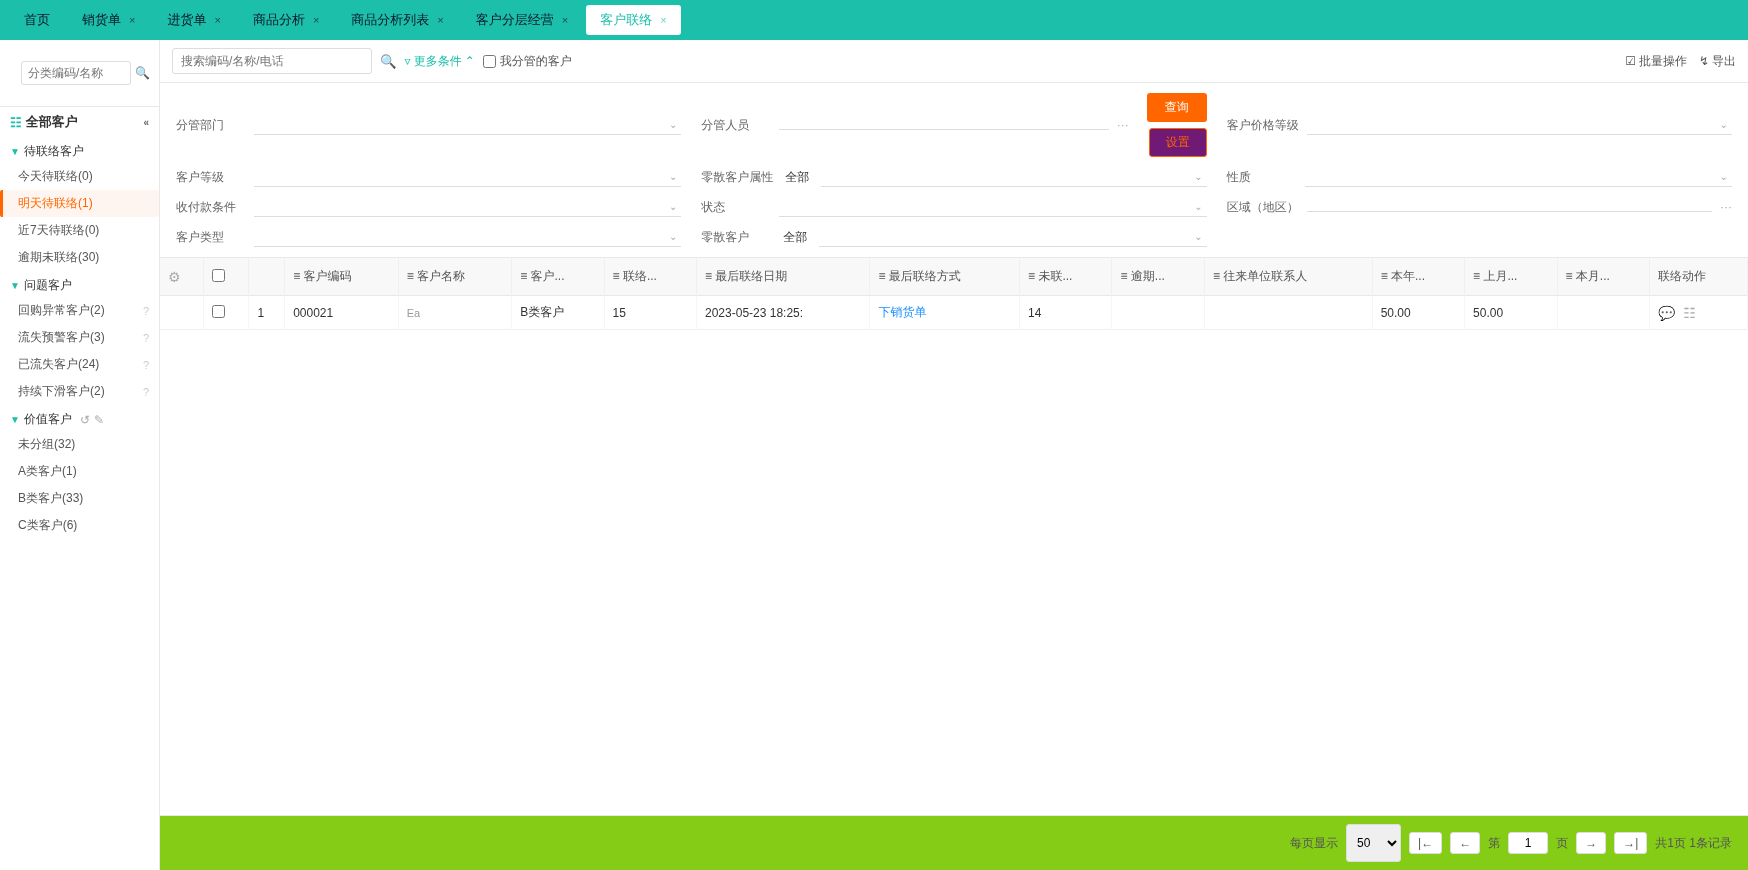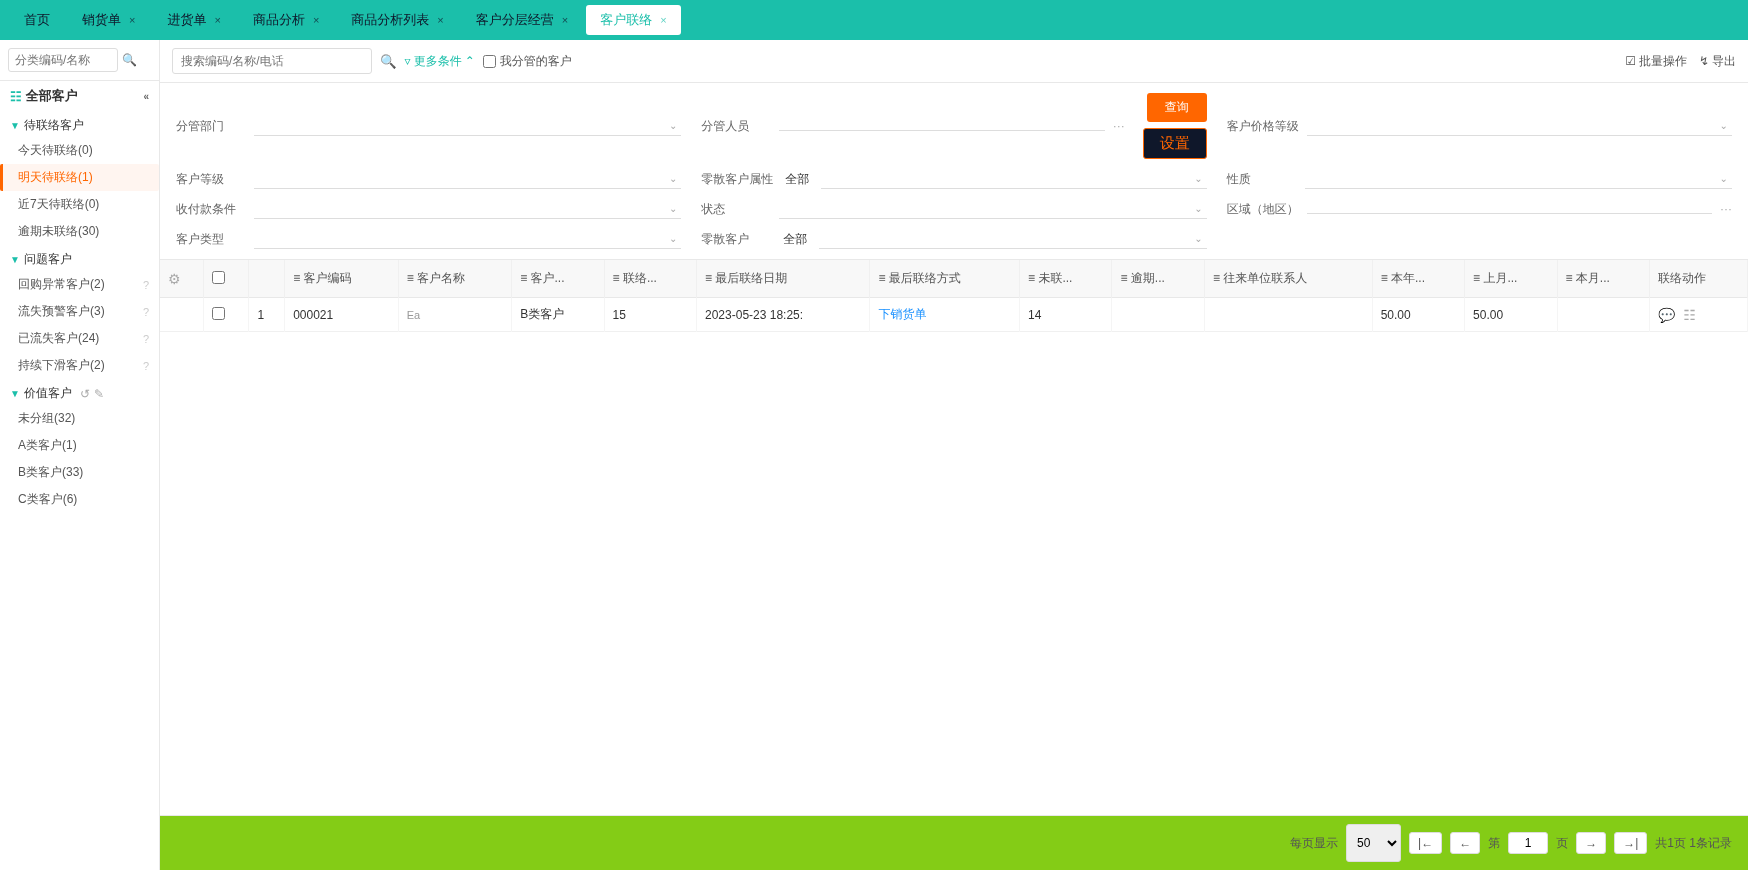--- a/index.html
+++ b/index.html
@@ -9,21 +9,21 @@
     .top-nav { background: #1bbfaa; height: 40px; display: flex; align-items: center; padding: 0 10px; gap: 4px; }
     .nav-item { color: #0f172a; padding: 6px 14px; cursor: pointer; font-size: 13px; display: flex; align-items: center; gap: 4px; border-radius: 3px; }
     .nav-item.active { background: #fff; color: #1bbfaa; }
     .nav-close { font-size: 11px; margin-left: 4px; opacity: 0.7; }
 
     
     .layout { display: flex; height: calc(870px - 40px); }
 
     
     .sidebar { width: 160px; background: #fff; border-right: 1px solid #e8e8e8; overflow-y: auto; flex-shrink: 0; }
-    .sidebar-search { padding: 8px; display: flex; align-items: center; border-bottom: 1px solid #e8e8e8; gap: 4px; }
+    .sidebar-search { padding: 21px; display: flex; align-items: center; border-bottom: 1px solid #e8e8e8; gap: 4px; }
     .sidebar-search input { border: 1px solid #ddd; border-radius: 3px; padding: 4px 6px; width: 110px; font-size: 12px; }
     .sidebar-all { display: flex; align-items: center; gap: 4px; padding: 6px 10px; font-weight: bold; font-size: 13px; cursor: pointer; }
     .sidebar-all .collapse-icon { color: #666; font-size: 10px; }
     .sidebar-group-title { color: #333; font-size: 12px; padding: 6px 10px 3px; display: flex; align-items: center; gap: 4px; }
     .sidebar-group-title .triangle { color: #1bbfaa; font-size: 10px; }
     .sidebar-item { padding: 5px 10px 5px 18px; color: #555; cursor: pointer; border-radius: 2px; font-size: 12px; display: flex; align-items: center; justify-content: space-between; }
     .sidebar-item.active { background: #fff5f0; color: #ff6600; border-left: 3px solid #ff6600; padding-left: 15px; }
     .sidebar-item .help-icon { color: #ccc; font-size: 11px; }
 
     
@@ -41,21 +41,21 @@
 
     
     .filter-panel { background: #fff; border-bottom: 1px solid #e8e8e8; padding: 10px 16px; display: grid; grid-template-columns: 1fr 1fr 1fr; gap: 10px 20px; }
     .filter-row { display: flex; align-items: center; gap: 8px; }
     .filter-label { color: #666; font-size: 12px; white-space: nowrap; min-width: 70px; }
     .filter-input { border: none; border-bottom: 1px solid #ddd; padding: 4px 6px; flex: 1; font-size: 12px; outline: none; }
     .filter-select-wrap { flex: 1; border-bottom: 1px solid #ddd; display: flex; align-items: center; justify-content: space-between; padding: 4px 4px; cursor: pointer; }
     .chevron { color: #aaa; font-size: 10px; }
     .filter-action { display: flex; flex-direction: column; gap: 6px; align-items: flex-end; }
     .btn-query { background: #ff6600; color: #fff; border: none; border-radius: 3px; padding: 6px 18px; cursor: pointer; font-size: 12px; }
-    .btn-set { background: #0f172a; color: #ff6600; border: 1px solid #ff6600; border-radius: 3px; padding: 5px 16px; cursor: pointer; font-size: 15px; }
+    .btn-set { background: #701a75; color: #ff6600; border: 1px solid #ff6600; border-radius: 3px; padding: 5px 16px; cursor: pointer; font-size: 12px; }
     .more-dots { color: #aaa; font-size: 12px; cursor: pointer; }
 
     
     .table-area { flex: 1; overflow: auto; background: #fff; margin: 0; }
     table { width: 100%; border-collapse: collapse; font-size: 12px; }
     thead tr { background: #f8f8f8; border-bottom: 1px solid #e8e8e8; }
     thead th { padding: 10px 8px; text-align: left; color: #555; font-weight: normal; border-right: 1px solid #f0f0f0; white-space: nowrap; font-size: 12px; }
     tbody tr { border-bottom: 1px solid #f0f0f0; }
     tbody td { padding: 8px 8px; color: #333; border-right: 1px solid #f5f5f5; white-space: nowrap; }
     .gear-icon { color: #aaa; cursor: pointer; font-size: 14px; }

